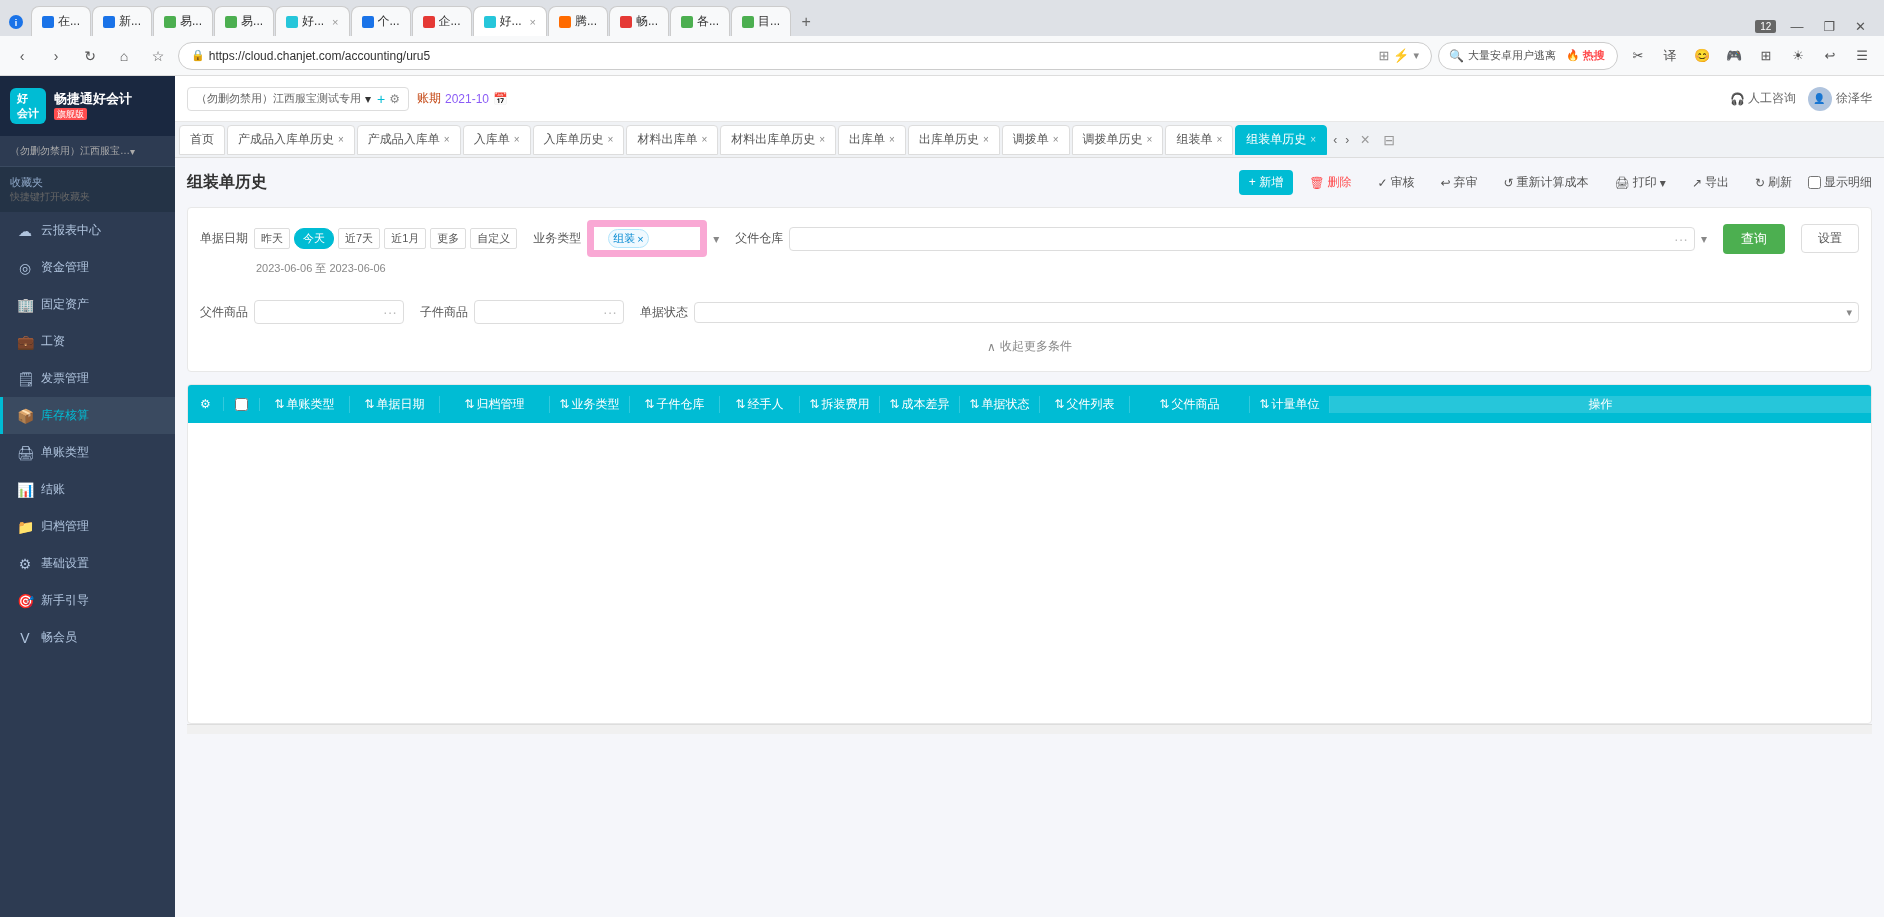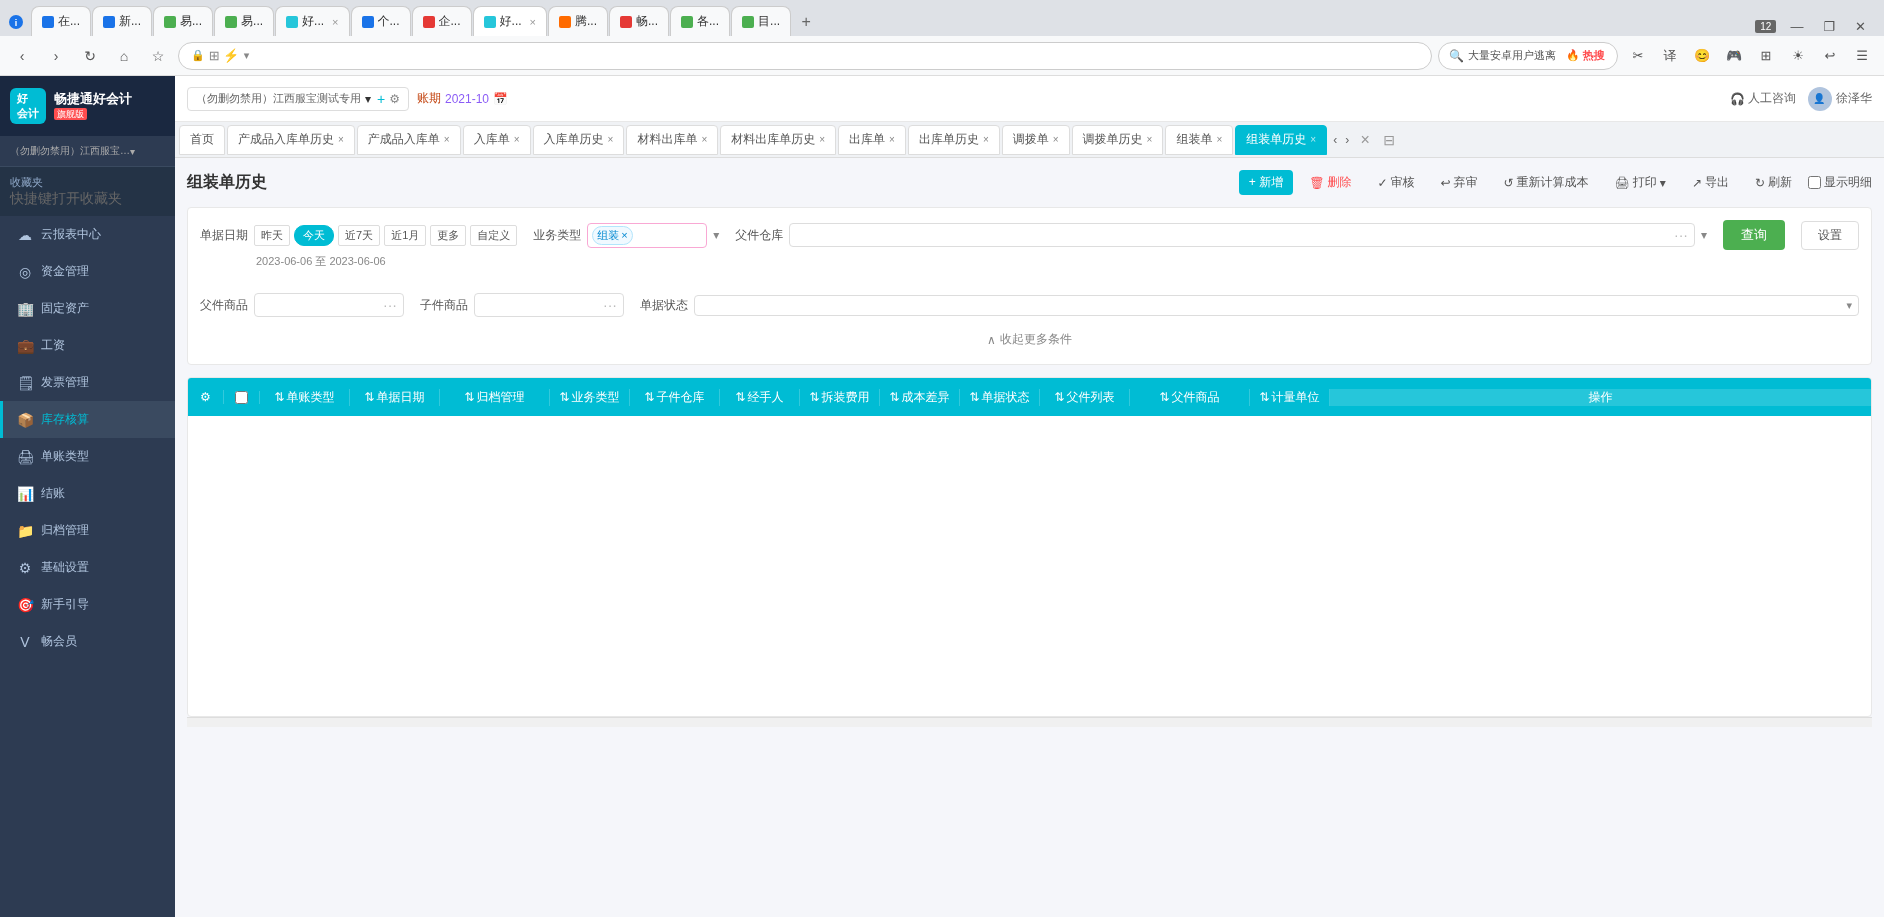--- a/index.html
+++ b/index.html
@@ -35,21 +35,21 @@
     .sidebar-logo .logo-icon { width: 36px; height: 36px; background: #00bcd4; border-radius: 6px; display: flex; align-items: center; justify-content: center; color: #fff; font-size: 11px; font-weight: bold; }
     .sidebar-logo .logo-text { color: #fff; font-size: 13px; font-weight: bold; line-height: 1.2; }
     .sidebar-logo .logo-badge { background: #ff4d4f; color: #fff; font-size: 9px; padding: 1px 3px; border-radius: 2px; }
 
     .sidebar-company { display: flex; align-items: center; padding: 8px 10px; color: #aaa; font-size: 11px; cursor: pointer; border-bottom: 1px solid #3a4a60; }
     .sidebar-company .company-name { flex: 1; }
     .sidebar-company .dropdown-arrow { font-size: 10px; }
 
     .sidebar-favorites { padding: 8px 10px; background: #243346; }
     .sidebar-favorites .fav-title { color: #8fa8c8; font-size: 11px; margin-bottom: 0; cursor: pointer; }
-    .sidebar-favorites .fav-hint { color: #666; font-size: 14px; }
+    .sidebar-favorites .fav-hint { color: #666; font-size: 10px; }
 
     .sidebar-nav { flex: 1; }
     .nav-item { display: flex; align-items: center; padding: 10px 14px; cursor: pointer; color: #b0c4de; font-size: 12px; gap: 8px; border-left: 3px solid transparent; }
     .nav-item.active { background: #3a4a60; color: #00bcd4; border-left-color: #00bcd4; }
     .nav-item .nav-icon { font-size: 14px; width: 16px; text-align: center; }
     .nav-item .nav-label { flex: 1; }
 
     
     .main-content { flex: 1; display: flex; flex-direction: column; overflow: hidden; background: #f5f6fa; }
 
@@ -81,21 +81,21 @@
 
     
     .filter-section { background: #fff; border: 1px solid #e8e8e8; border-radius: 4px; padding: 12px; margin-bottom: 12px; }
     .filter-row { display: flex; align-items: center; gap: 16px; margin-bottom: 10px; flex-wrap: wrap; }
     .filter-item { display: flex; align-items: center; gap: 6px; }
     .filter-label { color: #555; font-size: 12px; white-space: nowrap; }
     .date-shortcuts { display: flex; gap: 4px; align-items: center; }
     .date-btn { padding: 2px 6px; border: 1px solid #ddd; background: #fff; font-size: 11px; color: #555; cursor: pointer; border-radius: 2px; }
     .date-btn.active { background: #00bcd4; color: #fff; border-color: #00bcd4; border-radius: 10px; padding: 2px 8px; }
     .date-range-text { font-size: 11px; color: #888; }
-    .tag-input { display: flex; align-items: center; border: 1px solid #f9a8d4; border-radius: 4px; padding: 2px 4px; min-width: 120px; background: #fff; }
+    .tag-input { display: flex; align-items: center; border: 7px solid #f9a8d4; border-radius: 4px; padding: 2px 14px; min-width: 120px; background: #fff; }
     .tag { background: #f0f9ff; border: 1px solid #b3e5fc; color: #0288d1; padding: 1px 4px; border-radius: 10px; font-size: 11px; display: flex; align-items: center; gap: 2px; }
     .tag .tag-x { cursor: pointer; color: #0288d1; }
     .filter-input { border: 1px solid #ddd; background: #fff; border-radius: 4px; padding: 3px 6px; font-size: 12px; color: #333; min-width: 120px; }
     .collapse-btn { display: flex; align-items: center; justify-content: center; gap: 4px; color: #888; cursor: pointer; font-size: 12px; padding: 4px; }
 
     
     .note-row { margin-bottom: 8px; }
 
     
     .data-table { background: #fff; border: 1px solid #e8e8e8; border-radius: 4px; overflow: hidden; }
@@ -189,20 +189,21 @@
   </div>
 
   <div class="browser-toolbar">
     <button class="nav-btn">‹</button>
     <button class="nav-btn">›</button>
     <button class="nav-btn">↻</button>
     <button class="nav-btn">⌂</button>
     <button class="nav-btn">☆</button>
     <div class="address-bar">
       <span class="lock-icon">🔒</span>
+      <span class="url-text">https://cloud.chanjet.com/accounting/uru5</span>
       <span style="font-size:13px;color:#888;">⊞</span>
       <span style="font-size:13px;color:#f90;">⚡</span>
       <span style="font-size:11px;color:#888;">▾</span>
     </div>
     <div class="search-input-bar" style="min-width:180px;">
       <span style="color:#888;font-size:12px;">🔍</span>
       <span style="color:#555;font-size:11px;">大量安卓用户逃离</span>
       <span style="color:#ff4d4f;font-weight:bold;font-size:11px;margin-left:6px;">🔥 热搜</span>
     </div>
     <div class="toolbar-icons">

